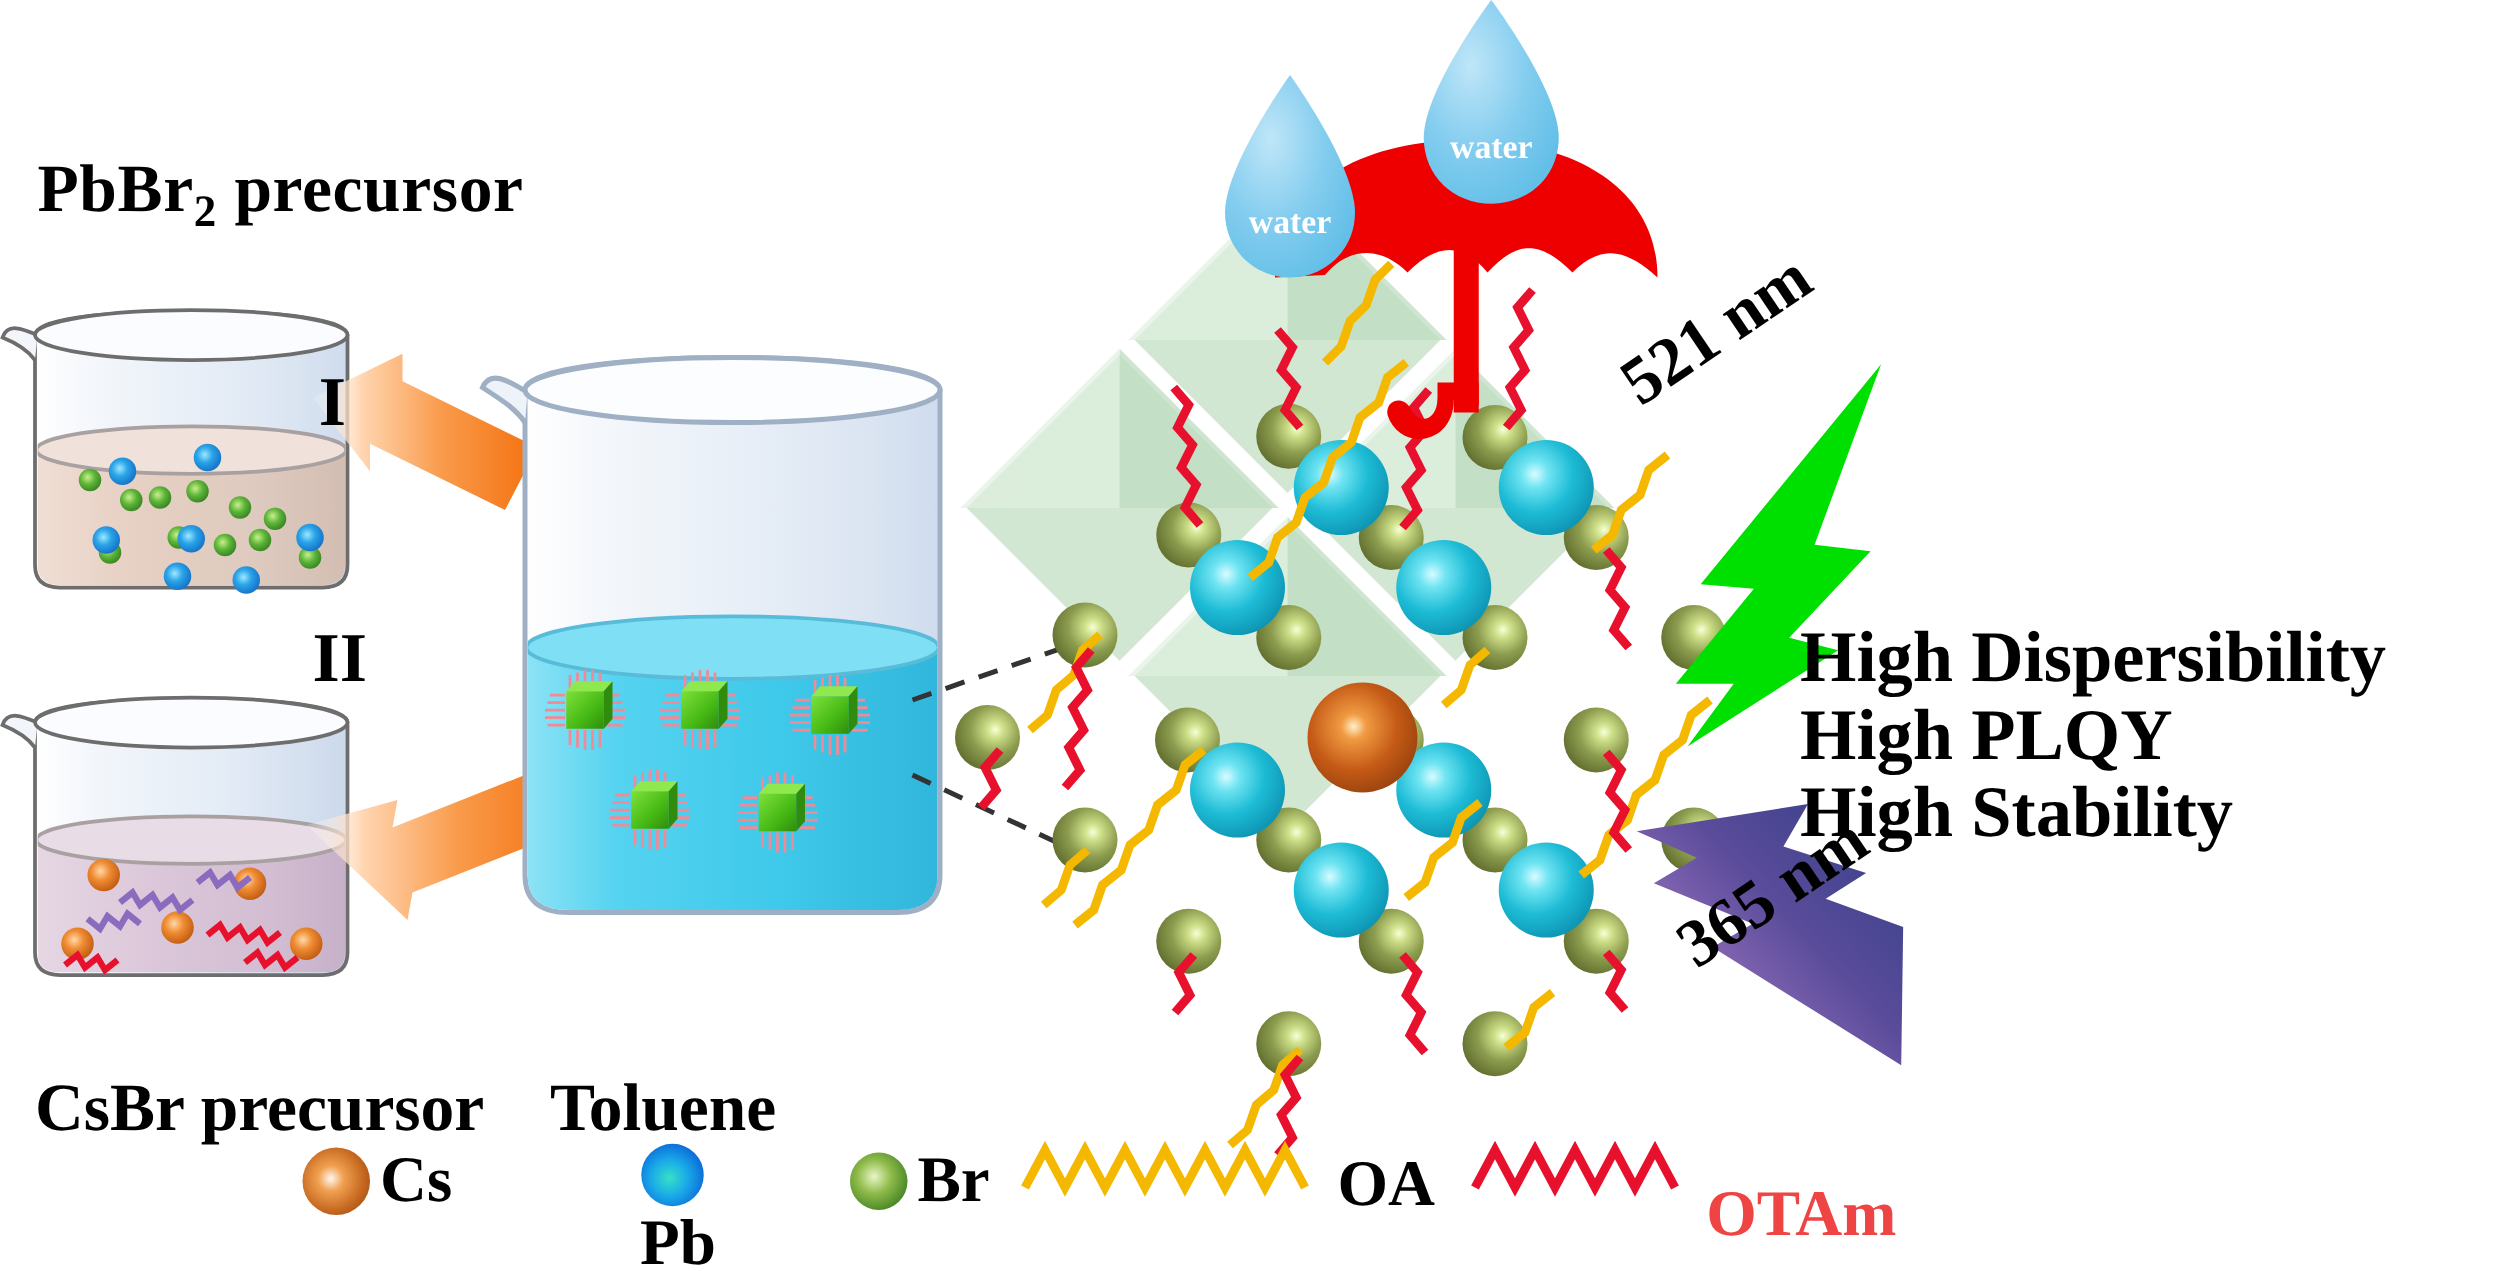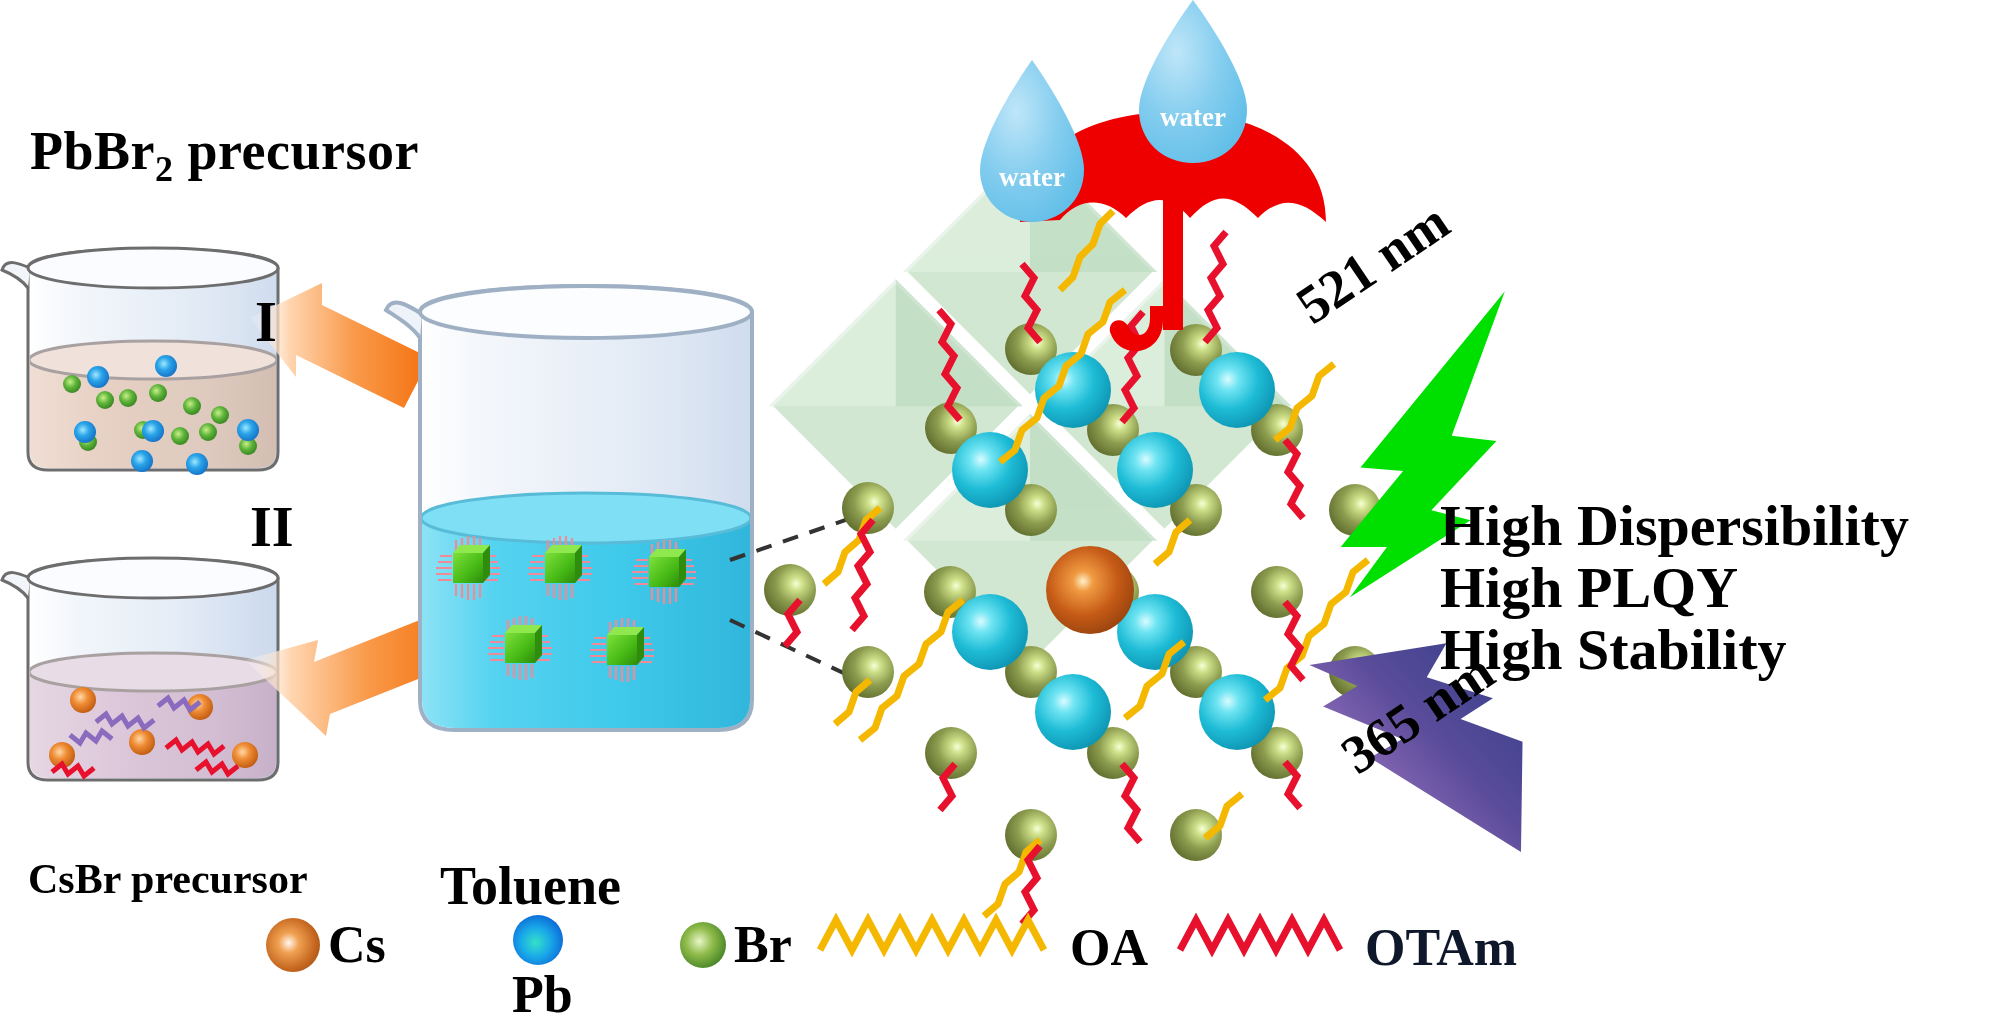--- a/index.html
+++ b/index.html
@@ -4,38 +4,38 @@
 <style>
   html,body{margin:0;padding:0;background:#ffffff;}
   body{width:2000px;height:1017px;position:relative;overflow:hidden;
        font-family:"Liberation Serif",serif;}
   #stage{position:absolute;left:0;top:0;width:2000px;height:1017px;}
   .abs{position:absolute;}
   .lbl{color:#000;font-weight:bold;font-family:"Liberation Serif",serif;white-space:nowrap;}
 
   #t-pbbr2{left:30px;top:120px;font-size:54px;letter-spacing:0.5px;}
   #t-pbbr2 .sub{font-size:36px;vertical-align:sub;}
-  #t-csbr{left:28px;top:855px;font-size:42px;}
+  #t-csbr{left:28px;top:855px;font-size:54px;}
   #t-toluene{left:440px;top:855px;font-size:54px;}
 
   #rightText{left:1440px;top:495px;font-size:58px;line-height:62px;}
   #rightText div{font-weight:bold;}
 
   .wdrop-txt{font-family:"Liberation Serif",serif;font-weight:bold;fill:#ffffff;}
 
   .arrowlabel{font-family:"Liberation Serif",serif;font-weight:bold;font-size:54px;color:#000;}
   #lbl521{left:1285px;top:285px;transform:rotate(-34deg);transform-origin:0 0;}
   #lbl365{left:1330px;top:735px;transform:rotate(-34deg);transform-origin:0 0;}
 
   .legitem{position:absolute;display:flex;align-items:center;}
   .legtxt{font-family:"Liberation Serif",serif;font-weight:bold;font-size:52px;color:#000;margin-left:8px;}
   .legtxt.oa{color:#000000;}
-  .legtxt.otam{color:#0f172a;}
-
-  #leg-cs{left:266px;top:915px;}
+  .legtxt.otam{color:#ef4444;margin-top:24px;}
+
+  #leg-cs{left:242px;top:915px;}
   #leg-pb{left:504px;top:915px;flex-direction:column;}
   #leg-br{left:680px;top:915px;text-align:right;}
   #leg-oa{left:820px;top:918px;}
   #leg-otam{left:1180px;top:918px;}
 
   .ball{border-radius:50%;display:inline-block;}
   .ball-cs{width:54px;height:54px;background:radial-gradient(circle at 42% 46%, #fff7ef 0%, #f0a050 24%, #c4661f 62%, #8a4410 100%);}
   .ball-pb{width:50px;height:50px;background:radial-gradient(circle at 45% 55%, #36e0c8 0%, #19a9e8 38%, #0a63d6 78%, #0b43a8 100%);}
   .ball-br{width:46px;height:46px;background:radial-gradient(circle at 42% 42%, #e8f6c8 0%, #8fbb4a 36%, #3f7f22 80%, #28601a 100%);}
 

